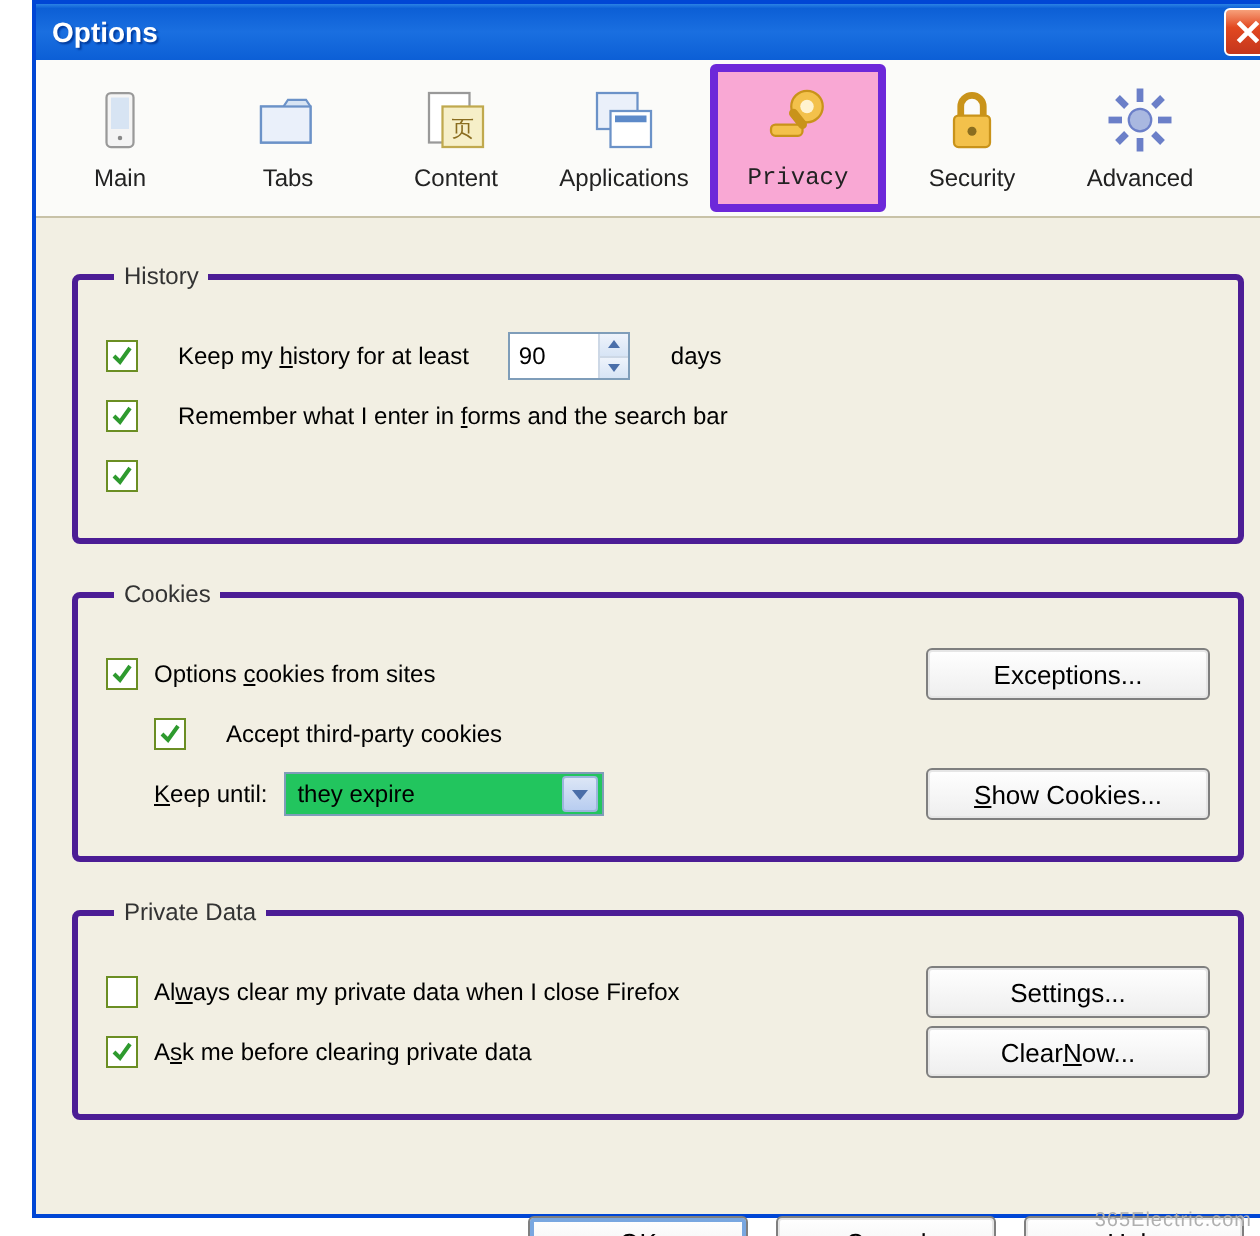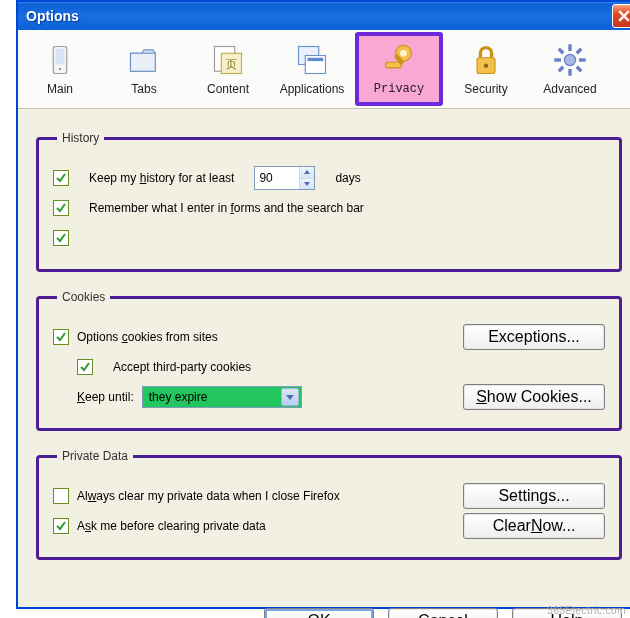--- a/index.html
+++ b/index.html
@@ -163,21 +163,21 @@
   .dropdown .dd-btn svg { width:8px; height:5px; }
 
   .btn {
     height: 24px;
     min-width: 80px;
     padding: 0 12px;
     border: 1px solid #7f7f7f;
     background: linear-gradient(#fff,#eee);
     border-radius: 3px;
     font-family: inherit;
-    font-size: 16px;
+    font-size: 13px;
     display:inline-flex; align-items:center; justify-content:center;
     box-shadow: 0 0 0 1px #e6e6e6 inset;
   }
   .btn-stack { width: 116px; text-align:center; }
 
   .action-bar {
     display:flex;
     justify-content: flex-end;
     gap: 14px;
     padding: 20px 18px 0 0;

